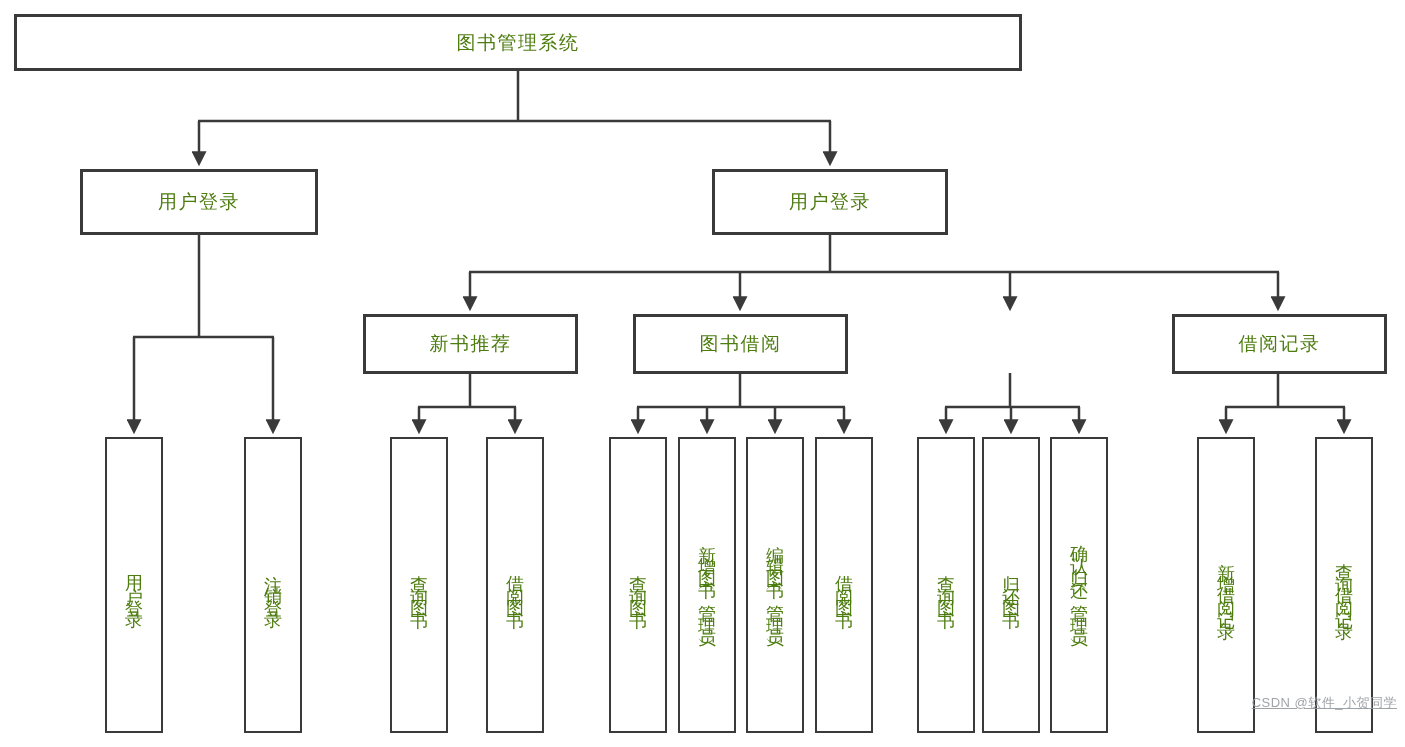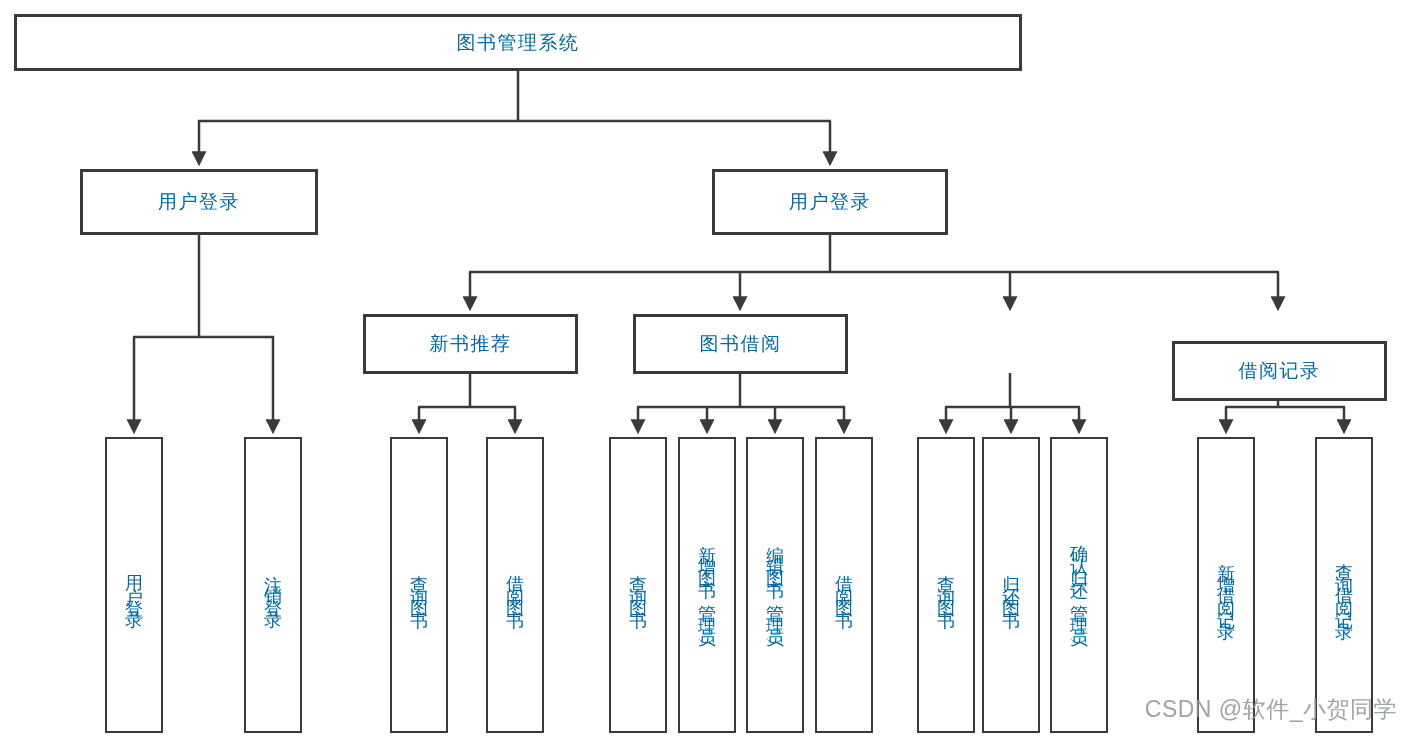--- a/index.html
+++ b/index.html
@@ -22,35 +22,35 @@
     pointer-events: none;
   }
   .box {
     position: absolute;
     box-sizing: border-box;
     background: #ffffff;
     border: 3px solid #3a3a3a;
     display: flex;
     align-items: center;
     justify-content: center;
-    color: #0369a1;
+    color: #4d7c0f;
   }
   .h-label {
     font-size: 19px;
     letter-spacing: 1.5px;
     white-space: nowrap;
   }
   .root-box   { left: 14px;  top: 14px;  width: 1008px; height: 57px; }
   .lvl2-a     { left: 80px;  top: 169px; width: 238px;  height: 66px; }
   .lvl2-b     { left: 712px; top: 169px; width: 236px;  height: 66px; }
   .lvl3       { top: 314px;  width: 215px; height: 60px; }
   .lvl3-a     { left: 363px; }
   .lvl3-b     { left: 633px; }
   .lvl3-c     { left: 903px; }
-  .lvl3-d     { left: 1172px; margin-top: 27px; }
+  .lvl3-d     { left: 1172px; }
   .leaf {
     top: 437px;
     width: 58px;
     height: 296px;
     border-width: 2.5px;
   }
   .v-label {
     writing-mode: vertical-rl;
     text-orientation: mixed;
     font-size: 18px;
@@ -68,25 +68,26 @@
   .leaf-8  { left: 815px; }
   .leaf-9  { left: 917px; }
   .leaf-10 { left: 982px; }
   .leaf-11 { left: 1050px; }
   .leaf-12 { left: 1197px; }
   .leaf-13 { left: 1315px; }
   .watermark {
     position: absolute;
     right: 8px;
     top: 694px;
-    font-size: 23px;
+    font-size: 13px;
     color: rgba(148, 153, 159, 0.9);
     letter-spacing: 0.5px;
     z-index: 5;
     white-space: nowrap;
+    text-decoration: underline;
   }
 </style>
 </head>
 <body>
 
 <div class="canvas">
 
   <svg class="connectors" width="1405" height="747" viewBox="0 0 1405 747" xmlns="http://www.w3.org/2000/svg">
     <defs>
       <marker id="ah" viewBox="0 0 10 10" refX="0.5" refY="5" markerWidth="17" markerHeight="15" markerUnits="userSpaceOnUse" orient="auto">

